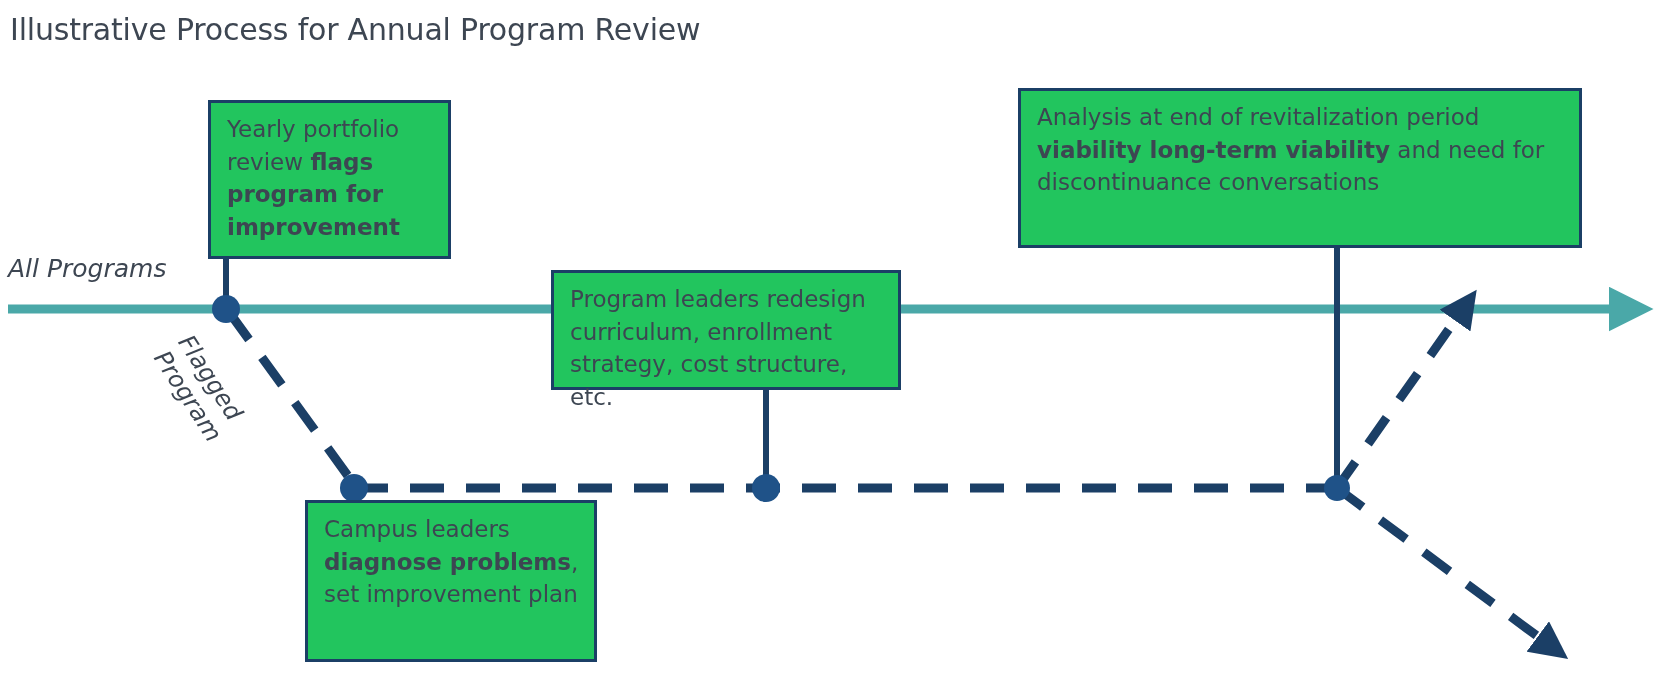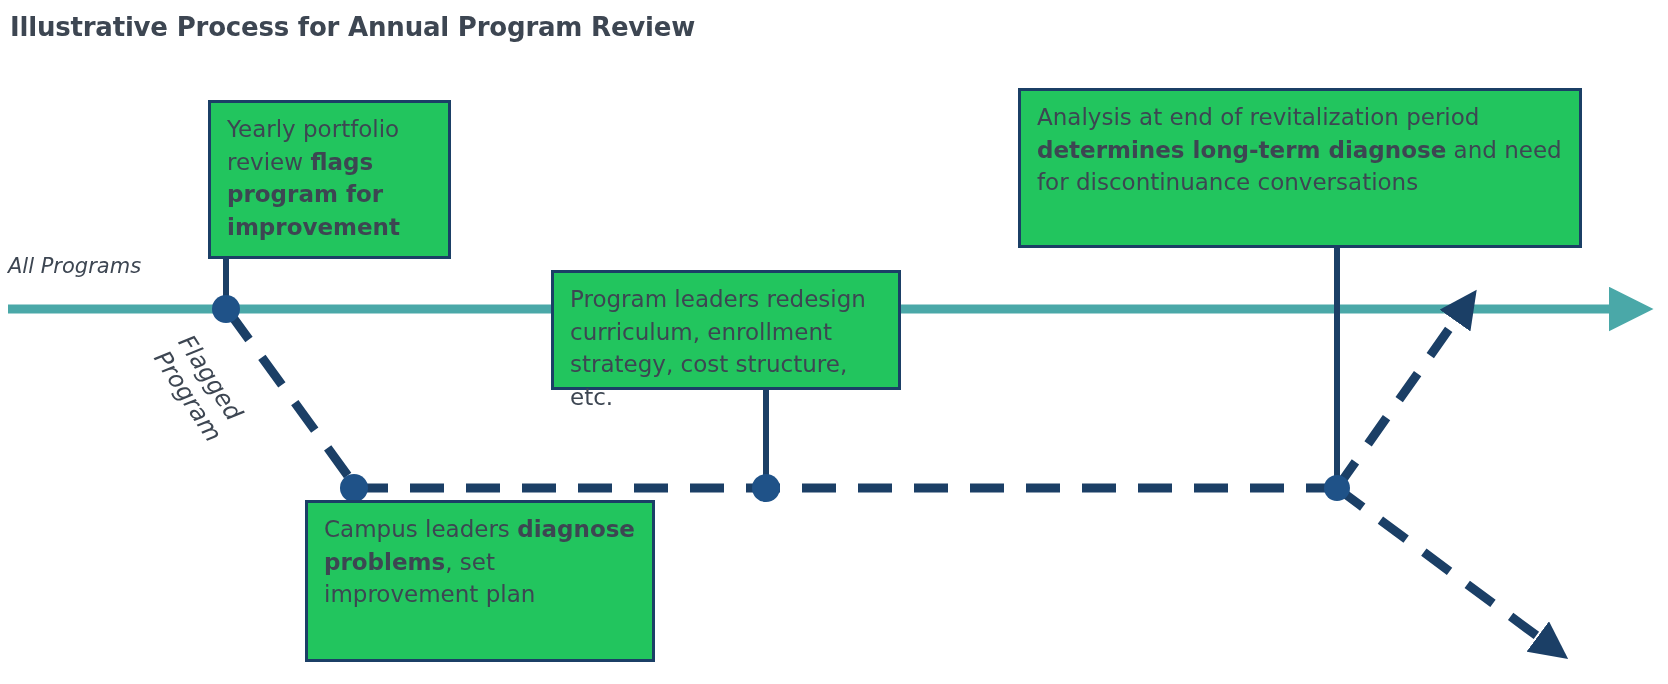--- a/index.html
+++ b/index.html
@@ -16,22 +16,22 @@
     height: 684px;
     background: #ffffff;
     overflow: hidden;
   }
 
   
   #page-title {
     position: absolute;
     left: 10px;
     top: 12px;
-    font-size: 26px;
-    font-weight: bold;
+    font-size: 30px;
+    font-weight: normal;
     color: #3d4652;
     letter-spacing: -0.2px;
     white-space: nowrap;
     text-align: right;
   }
 
   
   #diagram-svg {
     position: absolute;
     left: 0;
@@ -52,28 +52,28 @@
     padding: 10px 12px 10px 16px;
   }
   .callout b {
     font-weight: bold;
     color: #3d4652;
   }
 
   #callout-flag   { left: 208px;  top: 100px; width: 243px;  height: 159px; }
   #callout-redesign { left: 551px; top: 270px; width: 350px; height: 120px; }
   #callout-analysis { left: 1018px; top: 88px; width: 564px; height: 160px; }
-  #callout-diagnose { left: 305px; top: 500px; width: 350px; height: 162px; }
+  #callout-diagnose { left: 305px; top: 500px; width: 292px; height: 162px; }
 
   
   #label-all-programs {
     position: absolute;
     left: 8px;
     top: 254px;
-    font-size: 21px;
+    font-size: 25px;
     font-style: italic;
     color: #3d4652;
     white-space: nowrap;
   }
 
   
   #label-flagged-program {
     position: absolute;
     left: 196px;
     top: 330px;
@@ -136,20 +136,20 @@
 
   <div id="callout-flag" class="callout">
     <span>Yearly portfolio review </span><b>flags program for improvement</b><span></span>
   </div>
 
   <div id="callout-redesign" class="callout">
     <span>Program leaders redesign curriculum, enrollment strategy, cost structure, etc.</span><b></b><span></span>
   </div>
 
   <div id="callout-analysis" class="callout">
-    <span>Analysis at end of revitalization period </span><b>determines long-term diagnose</b><span> and need for discontinuance conversations</span>
+    <span>Analysis at end of revitalization period </span><b>viability long-term viability</b><span> and need for discontinuance conversations</span>
   </div>
 
   <div id="callout-diagnose" class="callout">
     <span>Campus leaders </span><b>diagnose problems</b><span>, set improvement plan</span>
   </div>
 
 </div>
 
 </body></html>

